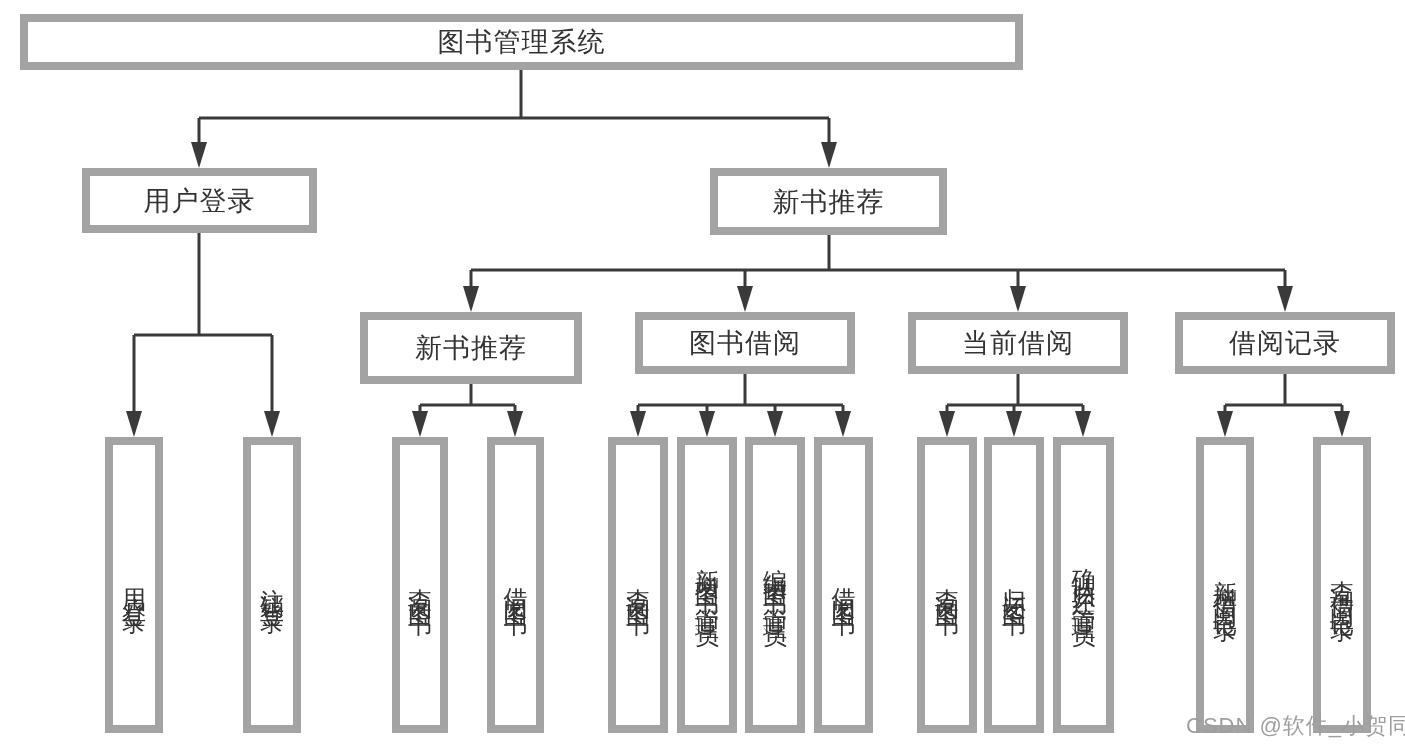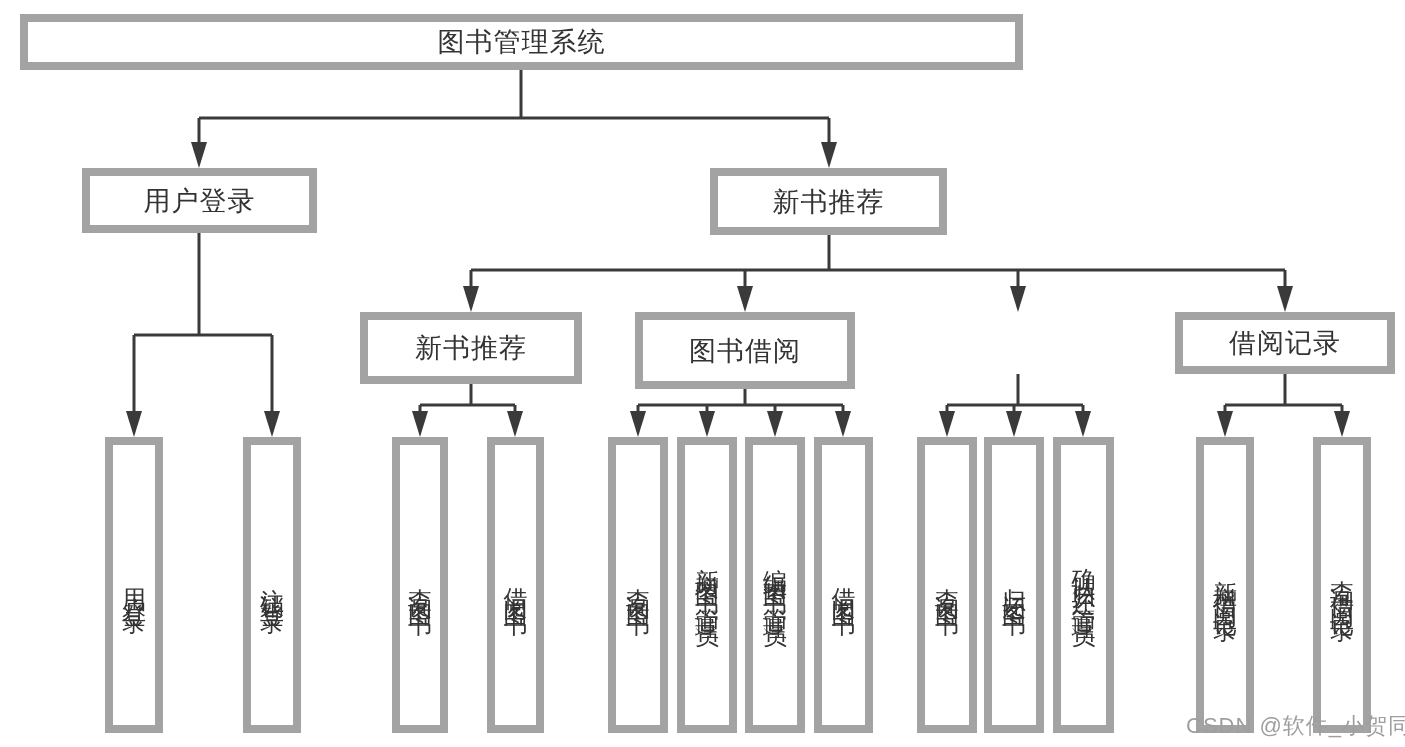--- a/index.html
+++ b/index.html
@@ -93,21 +93,22 @@
       <polygon points="1334,411 1350,411 1342,437" fill="#3a3a3a" stroke="none"></polygon>
     </g>
   </svg>
 
   <div class="node h" style="left:20px;top:14px;width:1003px;height:56px">图书管理系统</div>
 
   <div class="node h" style="left:82px;top:168px;width:235px;height:65px">用户登录</div>
   <div class="node h" style="left:710px;top:168px;width:237px;height:67px">新书推荐</div>
 
   <div class="node h" style="left:360px;top:312px;width:222px;height:72px">新书推荐</div>
-  <div class="node h" style="left:635px;top:312px;width:220px;height:77px">图书借阅</div>
+  <div class="node h" style="left:635px;top:312px;width:220px;height:62px">图书借阅</div>
+  <div class="node h" style="left:908px;top:312px;width:220px;height:62px">当前借阅</div>
   <div class="node h" style="left:1175px;top:312px;width:220px;height:62px">借阅记录</div>
 
   <div class="node v" style="left:105px;top:437px;width:58px;height:296px">用户登录</div>
   <div class="node v" style="left:243px;top:437px;width:58px;height:296px">注销登录</div>
 
   <div class="node v" style="left:392px;top:437px;width:56px;height:296px">查询图书</div>
   <div class="node v" style="left:487px;top:437px;width:57px;height:296px">借阅图书</div>
 
   <div class="node v" style="left:608px;top:437px;width:60px;height:296px">查询图书</div>
   <div class="node v" style="left:677px;top:437px;width:60px;height:296px">新增图书（管理员）</div>

